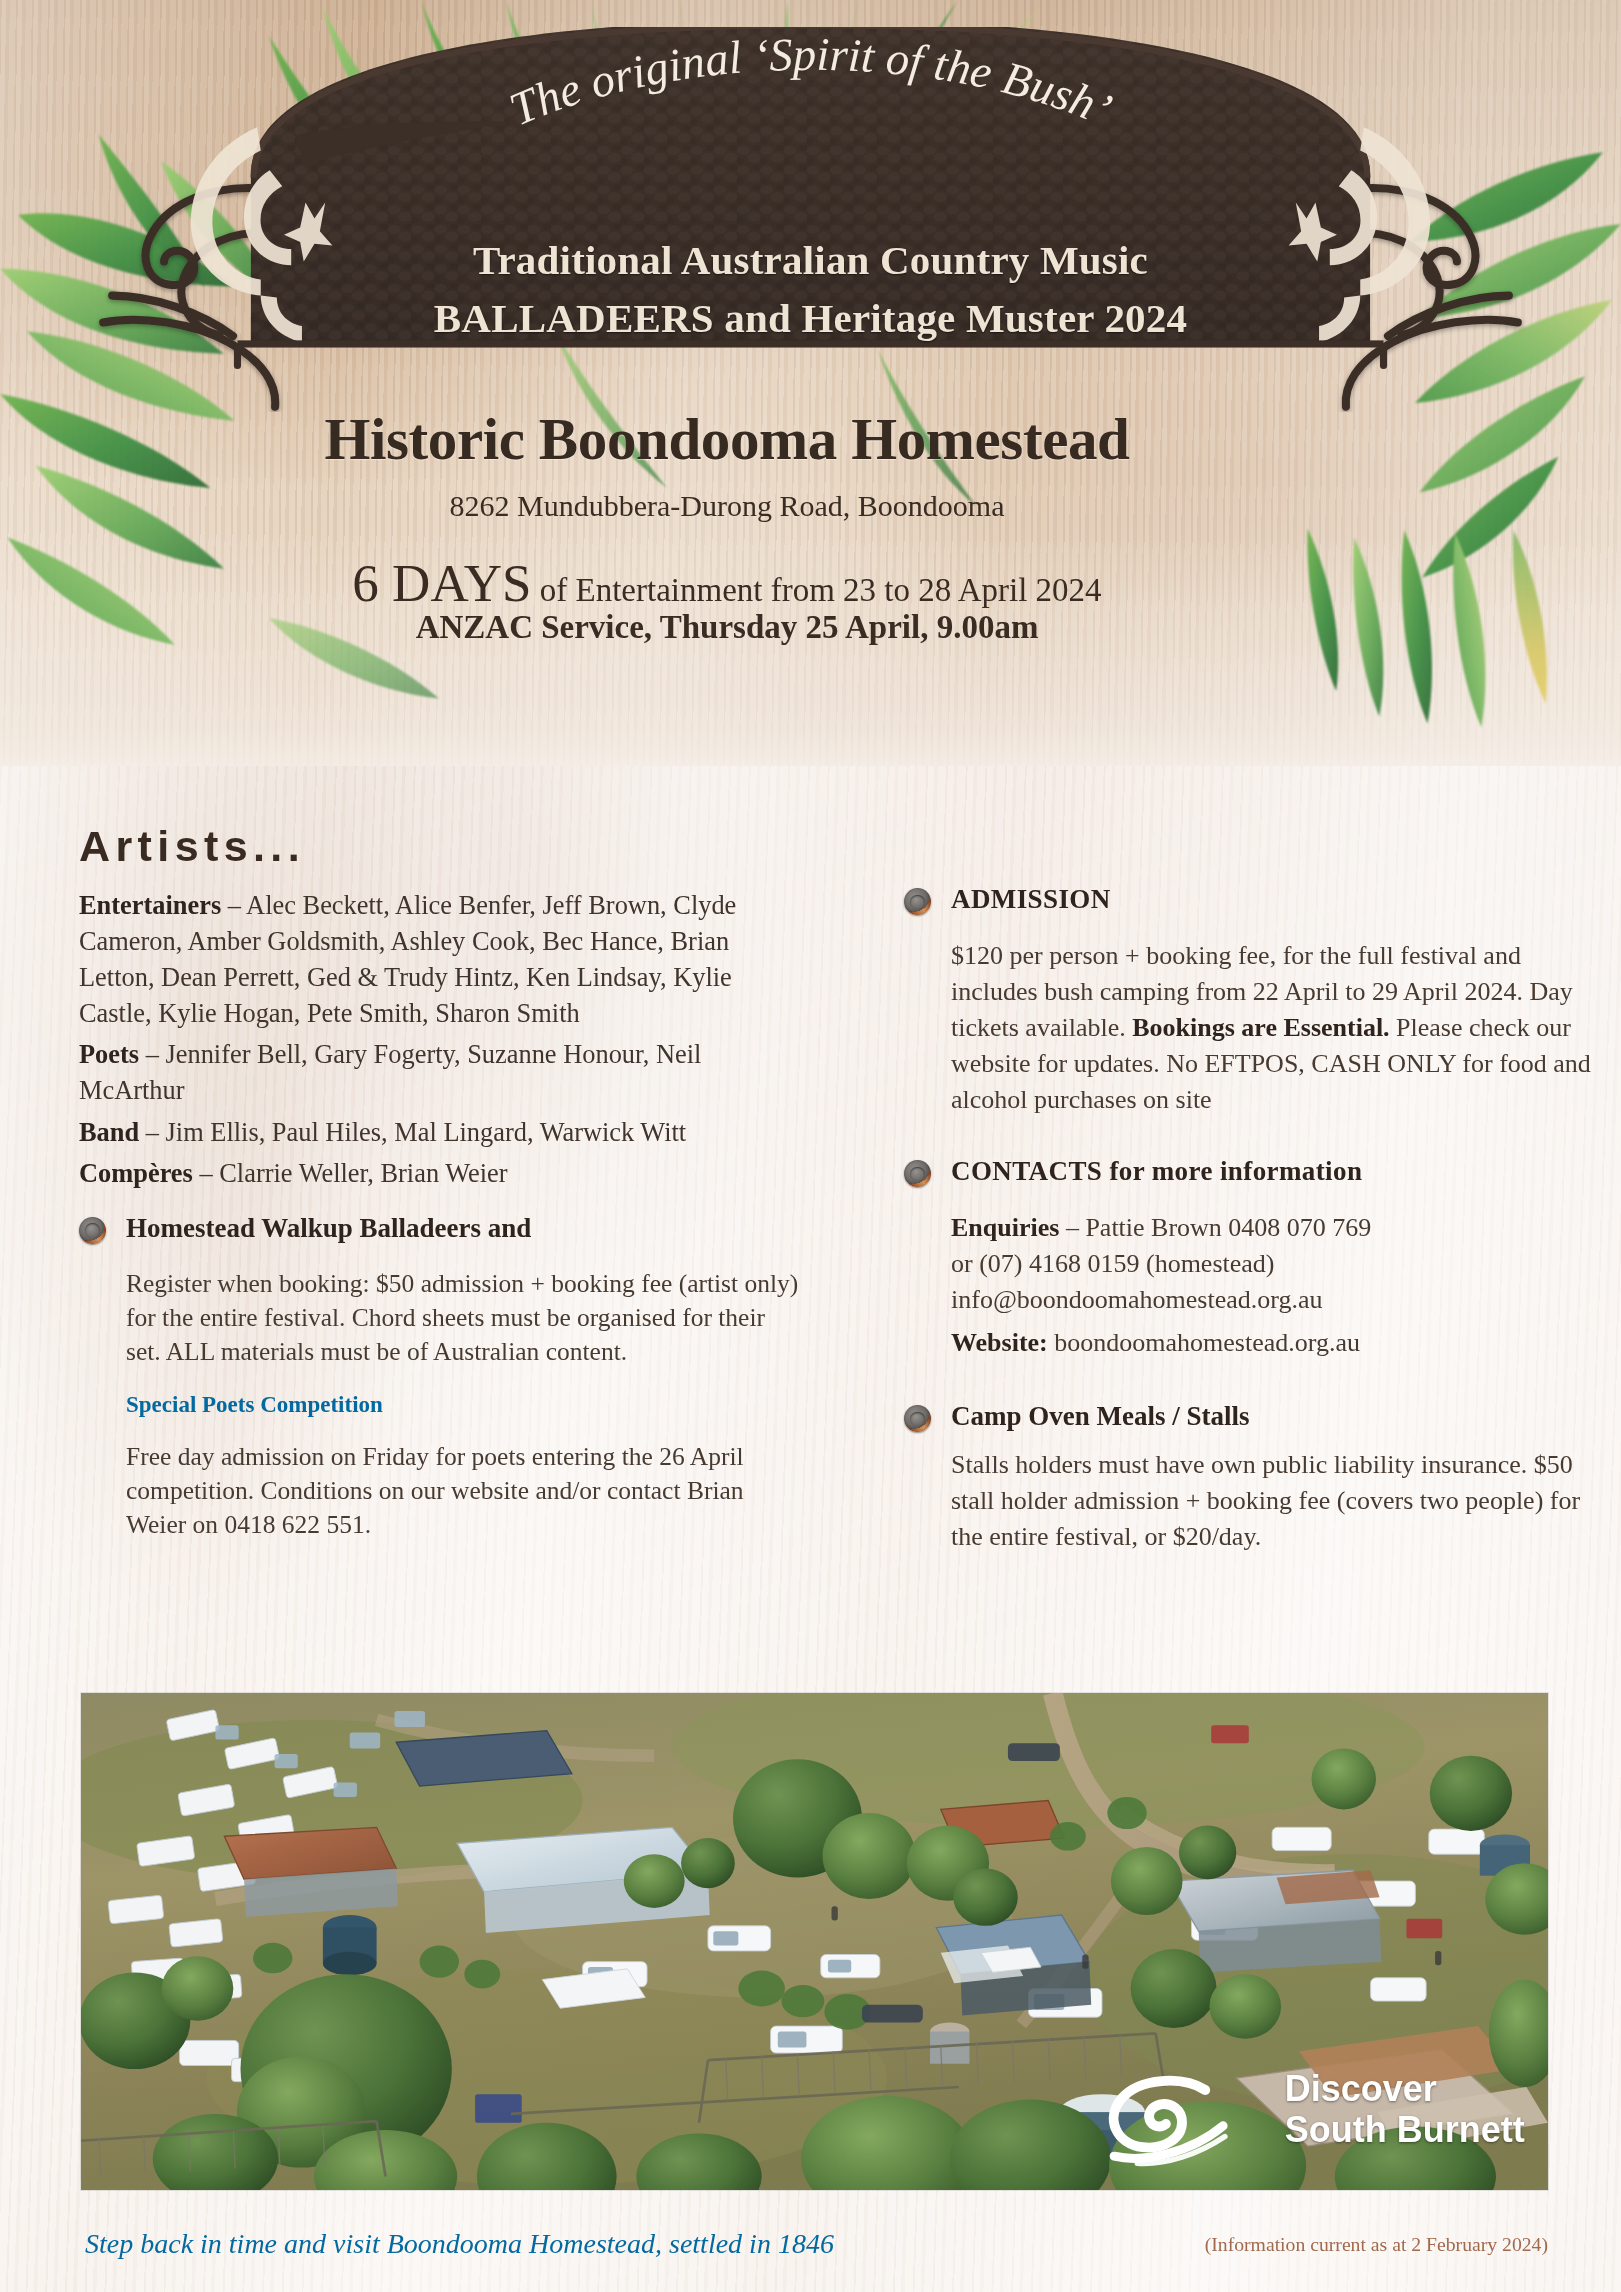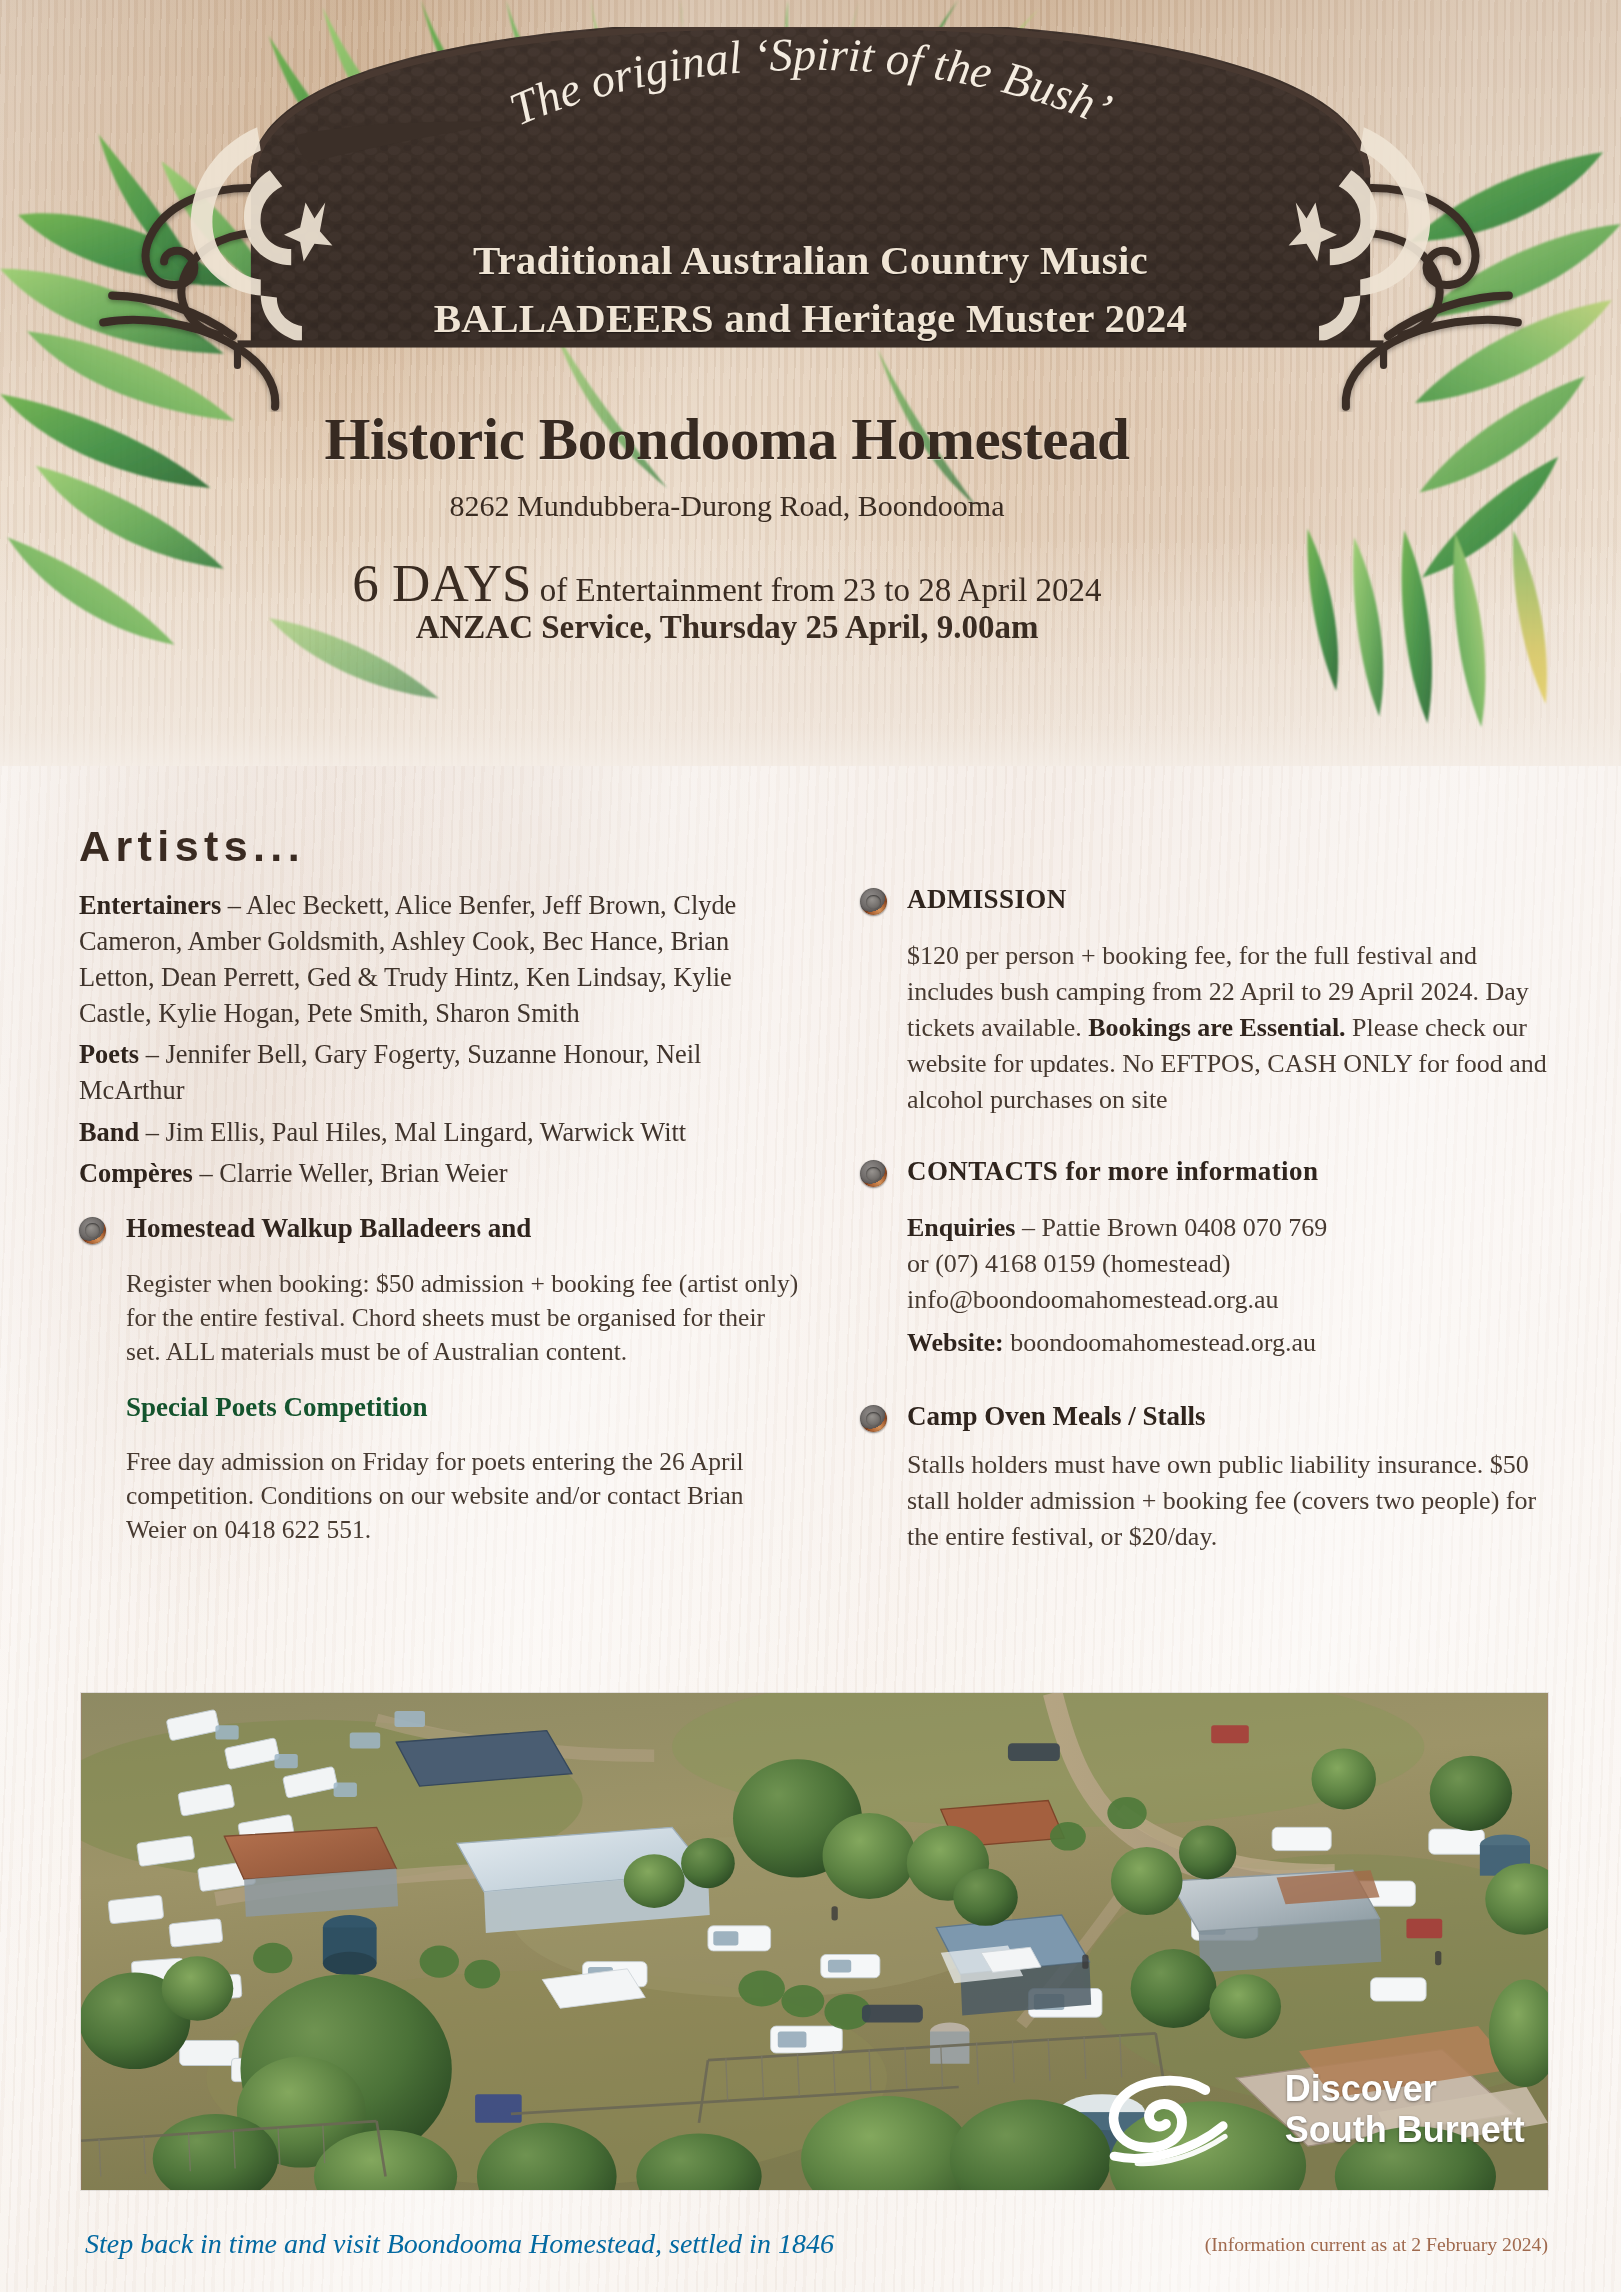--- a/index.html
+++ b/index.html
@@ -81,21 +81,21 @@
   .h-anzac{ top:609px; font-size:33px; font-weight:bold; font-family:"Liberation Serif", serif; color:#3a2c22;}
 
   
   .artists-title{
     position:absolute; left:79px; top:822px;
     font-family:"Liberation Sans", sans-serif;
     font-size:43px; font-weight:bold; letter-spacing:5.4px; color:#3a2b22;
   }
 
   .col-l{ position:absolute; left:79px; top:887px; width:725px; }
-  .col-r{ position:absolute; left:860px; top:882px; width:708px; }
+  .col-r{ position:absolute; left:904px; top:882px; width:708px; }
 
   .p{
     font-family:"Liberation Serif", serif;
     font-size:26.4px; line-height:36px; color:#40342c; margin-bottom:5.4px;
   }
   .p b{ color:#2f241d; }
 
   
   .bullet-row{ position:relative; padding-left:47px; margin-top:19.7px; }
   .eyelet{
@@ -109,22 +109,22 @@
     content:""; position:absolute; left:6.3px; top:6.3px; width:14.3px; height:14.3px; border-radius:50%;
     background:radial-gradient(circle at 40% 32%, #97938f, #6d6966 70%, #565250);
     box-shadow:inset 0 0.9px 1.8px rgba(0,0,0,0.55);
   }
   .bhead{
     font-family:"Liberation Serif", serif; font-size:27px; font-weight:bold;
     color:#2f241d; line-height:34px;
   }
   .bhead.caps{ letter-spacing:0.4px; }
   .sub-head{
-    font-family:"Liberation Serif", serif; font-size:27px; font-weight:bold;
-    color:#14532d; margin-top:23px; margin-bottom:16px;
+    font-family:"Liberation Serif", serif; font-size:23px; font-weight:bold;
+    color:#0369a1; margin-top:23px; margin-bottom:16px;
   }
   .bbody{
     font-family:"Liberation Serif", serif; font-size:25.5px; line-height:34px;
     color:#473a31; margin-top:22px;
   }
   .bbody b{ color:#2f241d; }
 
   .col-r .p, .col-r .bbody{ font-size:26px; line-height:36px; }
 
   

